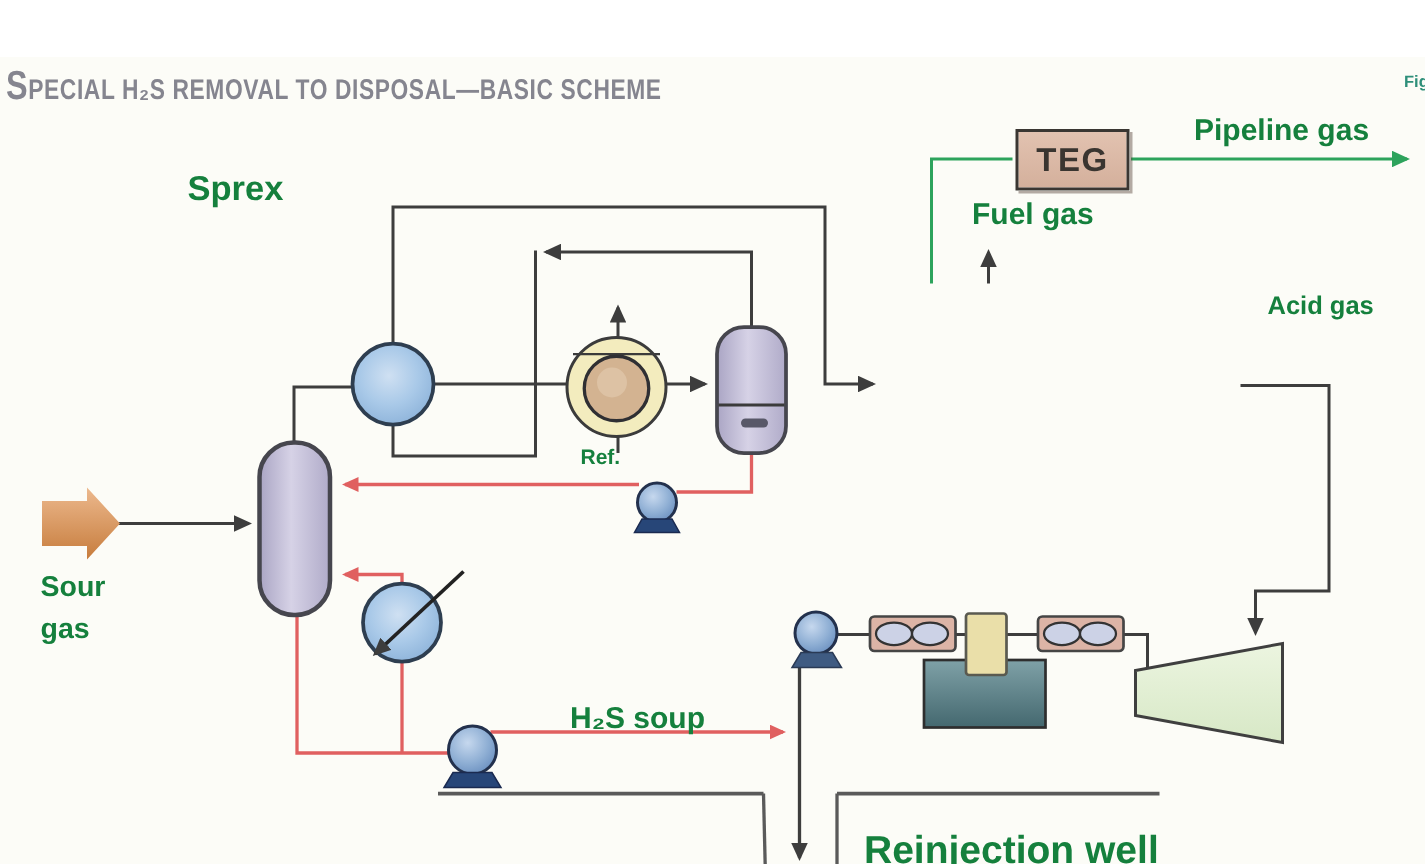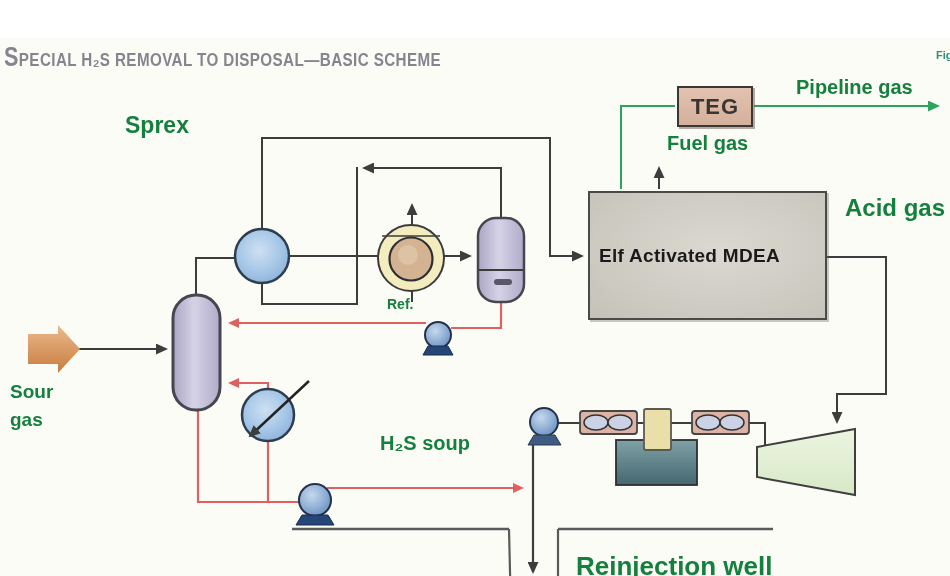--- a/index.html
+++ b/index.html
@@ -15,26 +15,26 @@
     font-family:Liberation Sans, sans-serif;
   }
   .title{
     position:absolute;left:4px;top:4px;font-size:19px;font-weight:bold;
     color:#85858f;letter-spacing:.5px;white-space:nowrap;
     transform:scaleX(.8);transform-origin:0 0;
   }
   .title::first-letter{font-size:27px;}
   .fig-ref{position:absolute;left:936px;top:11px;font-size:11px;font-weight:bold;color:#2e8f7a;white-space:nowrap;}
   .lbl-sprex{left:125px;top:74px;font-size:23px;}
-  .lbl-sour{left:10px;top:340px;font-size:19px;width:66px;white-space:normal;line-height:1.45;}
+  .lbl-sour{left:27px;top:340px;font-size:19px;width:66px;white-space:normal;line-height:1.45;}
   .lbl-ref{left:387px;top:258px;font-size:14px;}
-  .lbl-soup{left:380px;top:394px;font-size:20px;}
-  .lbl-fuel{left:667px;top:94px;font-size:20px;}
+  .lbl-soup{left:380px;top:430px;font-size:20px;}
+  .lbl-fuel{left:648px;top:94px;font-size:20px;}
   .lbl-pipe{left:796px;top:38px;font-size:20px;}
-  .lbl-acid{left:845px;top:156px;font-size:24px;}
+  .lbl-acid{left:845px;top:156px;font-size:17px;}
   .lbl-well{left:576px;top:513px;font-size:26px;}
   .mdea-box{
     position:absolute;left:588px;top:153px;width:239px;height:129px;box-sizing:border-box;
     background:radial-gradient(ellipse at 55% 45%, #dad8d0 0%, #ccc9c1 70%, #c4c1b9 100%);
     border:2.5px solid #4a4a46;box-shadow:2px 2px 0 rgba(100,100,100,.35);
     display:flex;align-items:center;padding-left:9px;
     font-size:19px;font-weight:bold;color:#1a1a1a;letter-spacing:.3px;
   }
   .teg-box{
     position:absolute;left:677px;top:48px;width:76px;height:41px;box-sizing:border-box;
@@ -165,20 +165,17 @@
 
   <div class="label lbl-sprex">Sprex</div>
   <div class="label lbl-sour">Sour gas</div>
   <div class="label lbl-ref">Ref.</div>
   <div class="label lbl-soup">H₂S soup</div>
   <div class="label lbl-fuel">Fuel gas</div>
   <div class="label lbl-pipe">Pipeline gas</div>
   <div class="label lbl-acid">Acid gas</div>
   <div class="label lbl-well">Reinjection well</div>
 
-  <div class="mdea-box">
-    <span>Elf Activated MDEA</span>
-  </div>
   <div class="teg-box">
     <span>TEG</span>
   </div>
 
 </div>
 
 </body></html>

